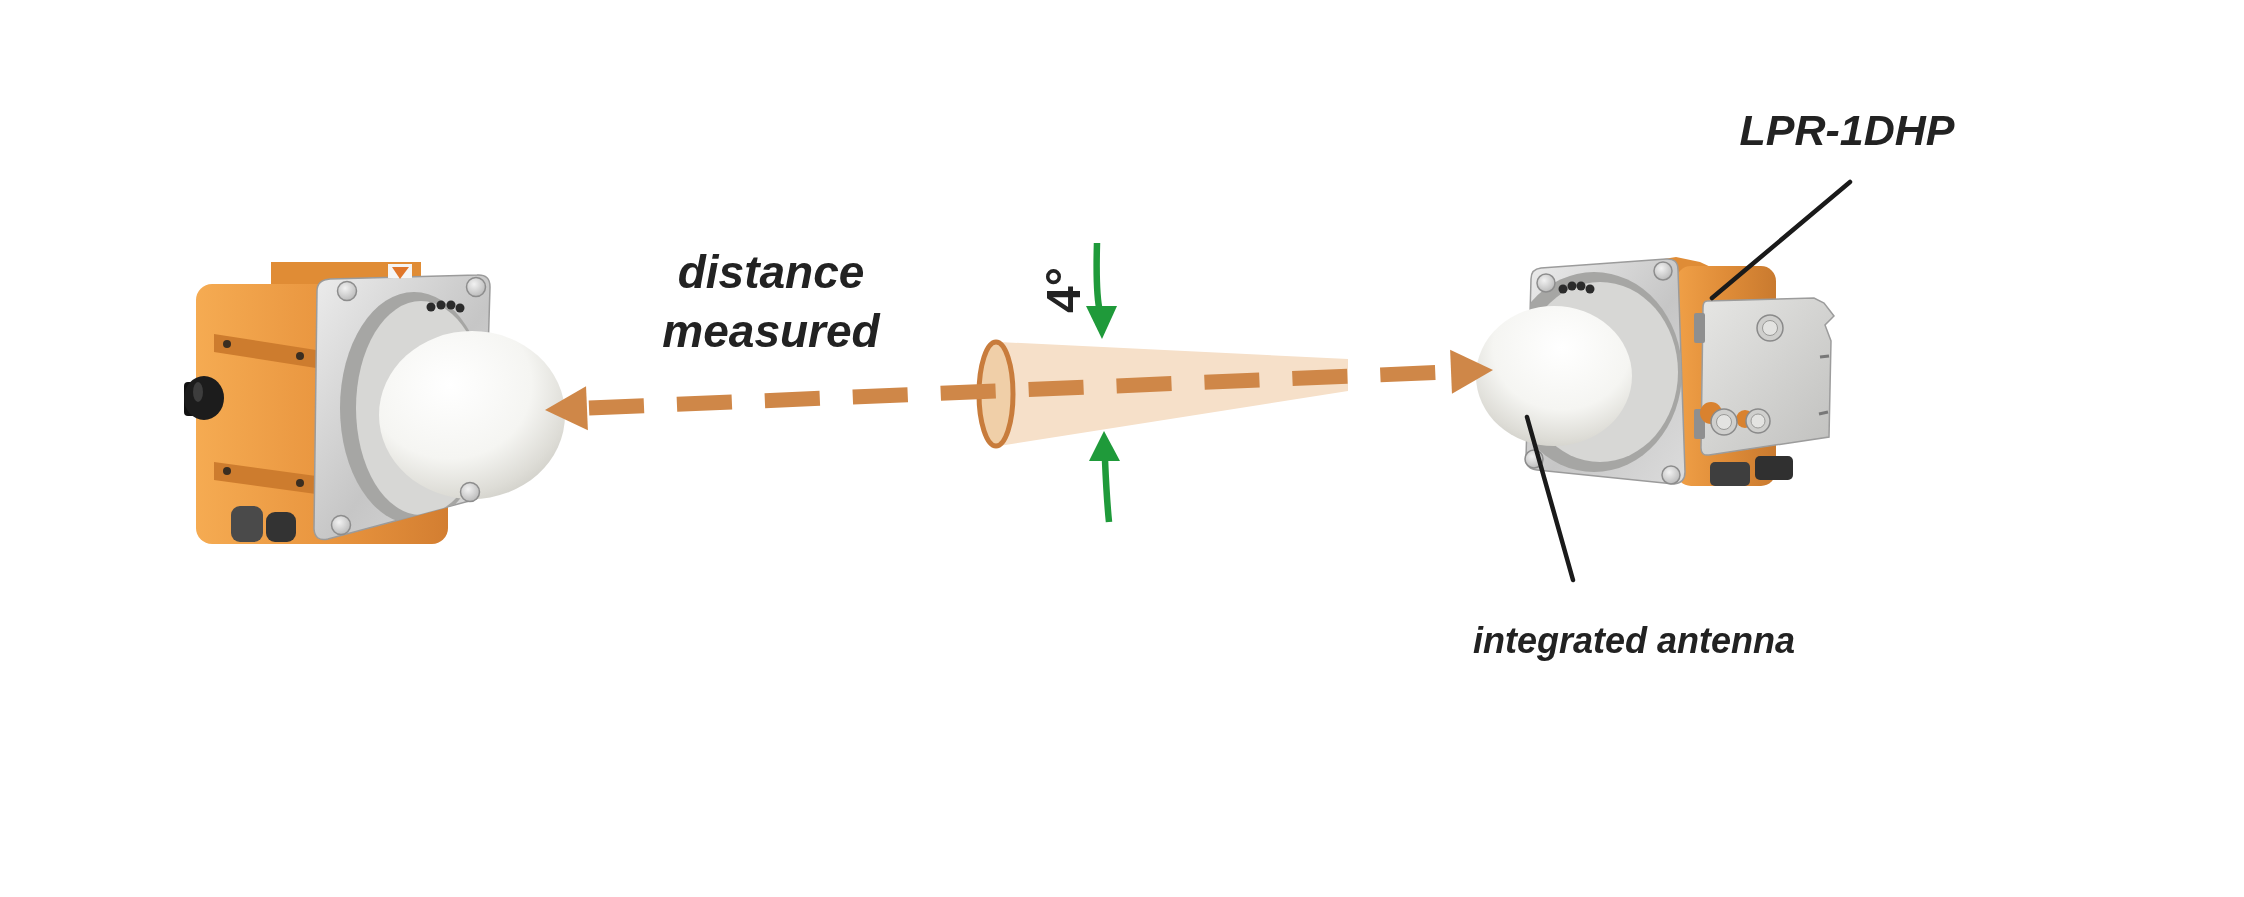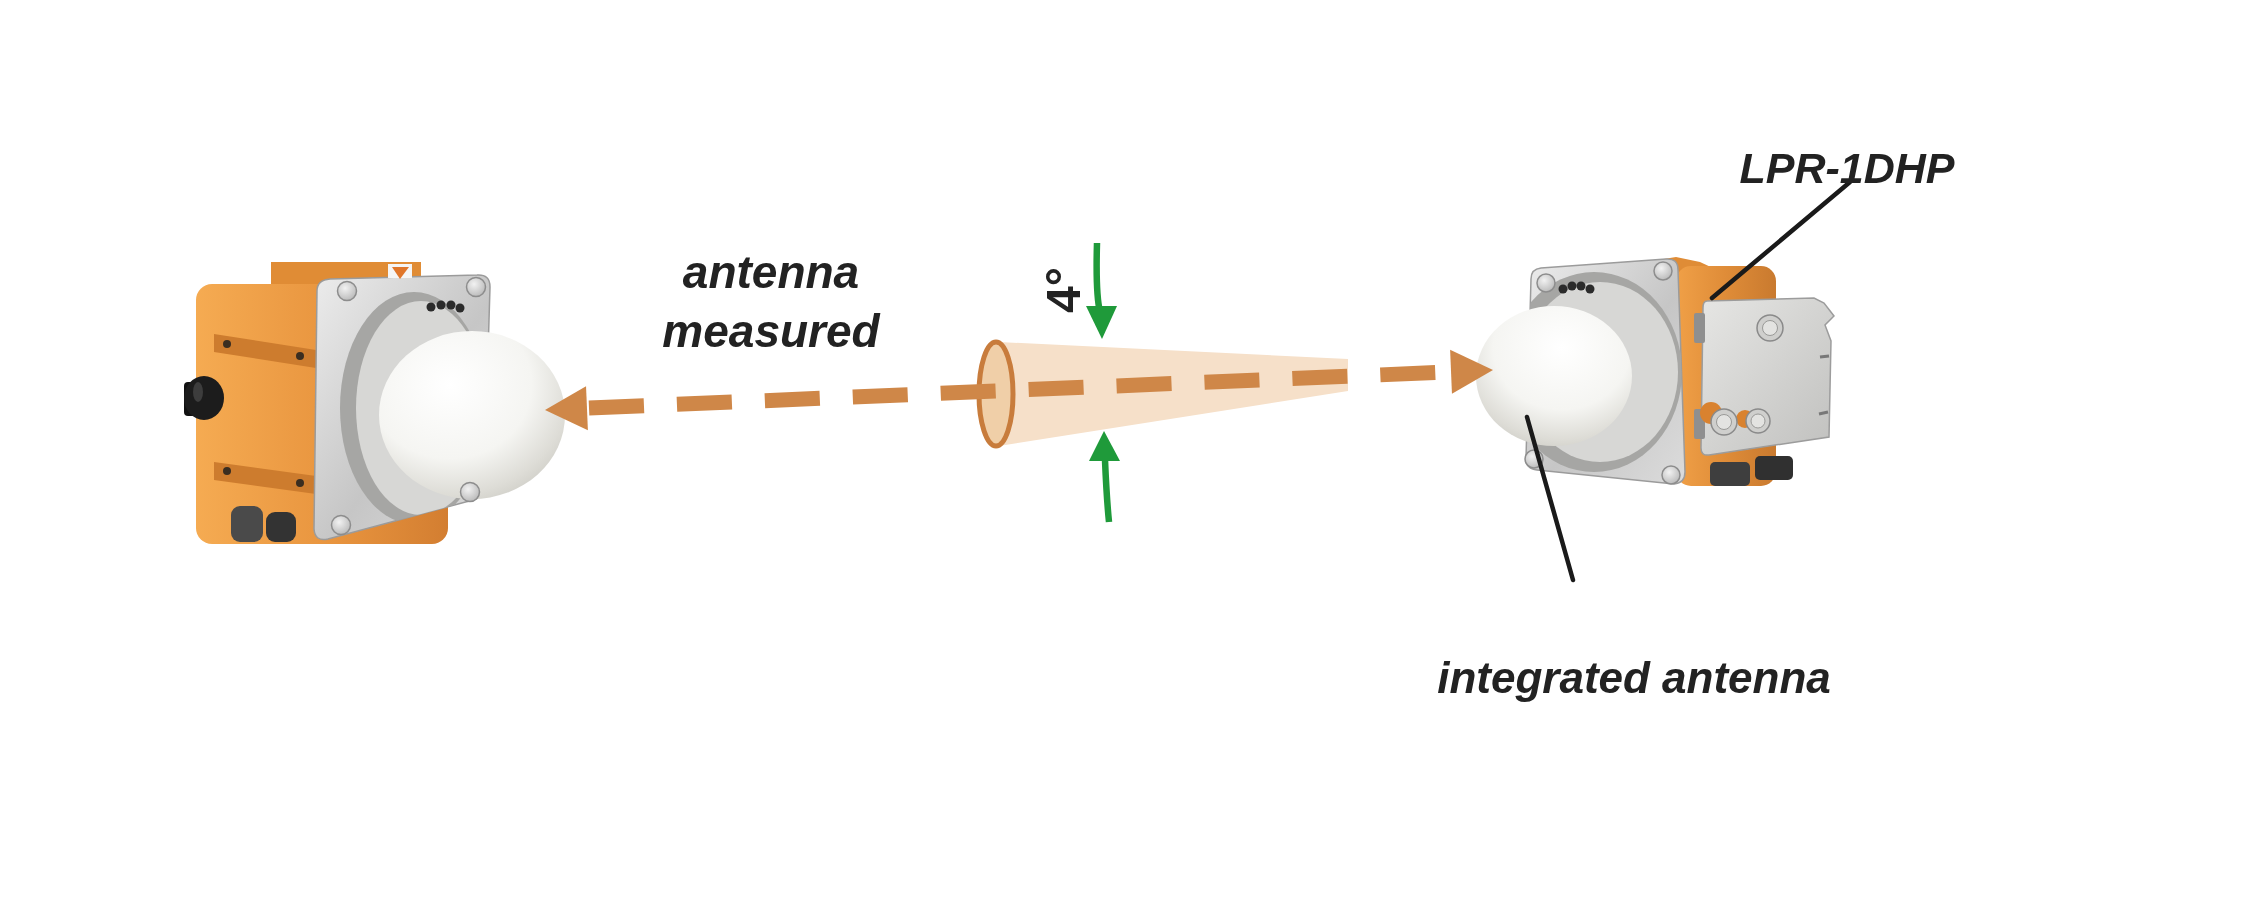--- a/index.html
+++ b/index.html
@@ -10,22 +10,22 @@
   html,body{margin:0;padding:0;background:#ffffff;}
   .canvas{position:relative;width:2244px;height:897px;background:#ffffff;overflow:hidden;
           font-family:"Liberation Sans", sans-serif;}
   .canvas svg{position:absolute;left:0;top:0;}
   .label{position:absolute;color:var(--text-color);font-style:italic;font-weight:600;
          text-align:center;white-space:nowrap;}
   .label span{display:block;}
   .measured{left:598px;top:243px;width:346px;font-size:46px;line-height:1.28;}
   .angle{left:1022px;top:259px;width:84px;height:62px;line-height:62px;font-size:48px;
          font-style:normal;transform:rotate(-90deg);}
-  .model{left:1735px;top:106px;width:224px;font-size:43px;margin-top:38px;}
-  .antenna{left:1428px;top:653px;width:412px;font-size:44px;font-style:italic;}
+  .model{left:1735px;top:106px;width:224px;font-size:43px;}
+  .antenna{left:1428px;top:620px;width:412px;font-size:36px;font-style:italic;}
   .fill-arrow{fill:var(--arrow-orange);}
   .stroke-arrow{stroke:var(--arrow-orange);}
   .fill-beam{fill:var(--beam-fill);}
   .beam-ellipse{fill:var(--beam-ellipse-fill);stroke:var(--beam-outline);}
   .fill-green{fill:var(--angle-green);}
   .stroke-green{stroke:var(--angle-green);fill:none;}
   .stroke-leader{stroke:var(--leader-line);}
 </style>
 </head>
 <body>
@@ -184,19 +184,19 @@
     <polygon class="fill-green" points="1102,339 1086,306 1117,306"></polygon>
     <path class="stroke-green" d="M1109,522 C1107,502 1106,484 1105,460" stroke-width="6.5"></path>
     <polygon class="fill-green" points="1104,431 1089,461 1120,461"></polygon>
   </g>
 
   <line class="stroke-leader" x1="1850" y1="182" x2="1712" y2="298" stroke-width="4.5" stroke-linecap="round"></line>
   <line class="stroke-leader" x1="1527" y1="417" x2="1573" y2="580" stroke-width="4.5" stroke-linecap="round"></line>
 </svg>
 
   <div class="label measured">
-    <span>antenna</span>
+    <span>distance</span>
     <span>measured</span>
   </div>
   <div class="label angle">4°</div>
   <div class="label model">LPR-1DHP</div>
   <div class="label antenna">integrated antenna</div>
 </div>
 
 </body></html>

